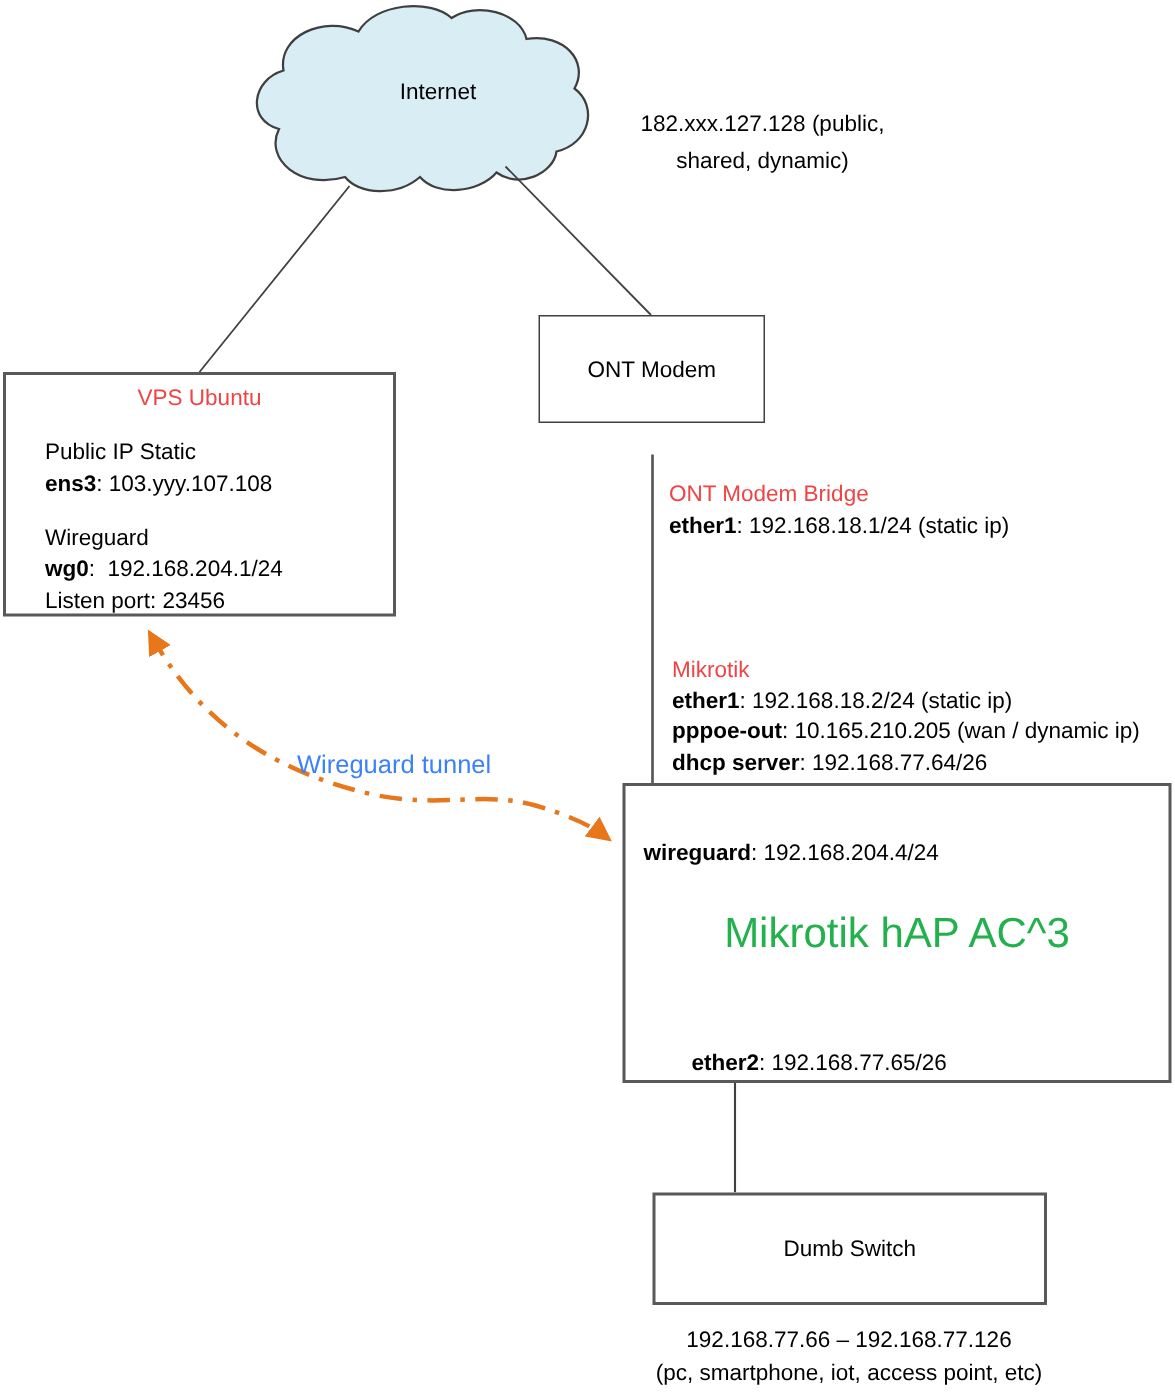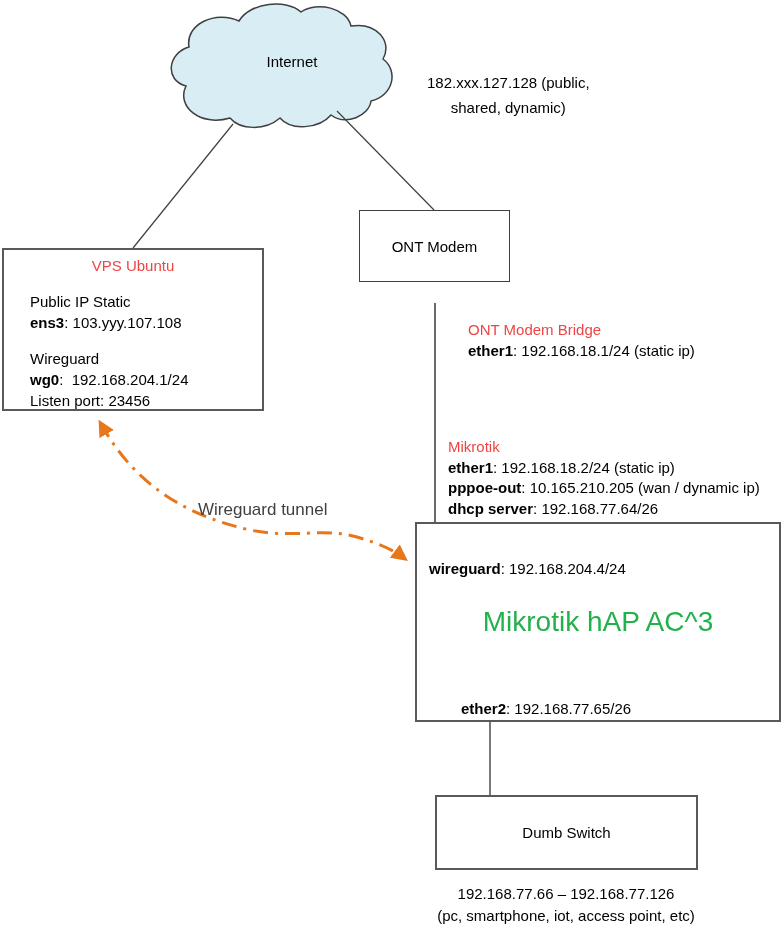--- a/index.html
+++ b/index.html
@@ -21,27 +21,27 @@
     box-sizing:border-box;
   }
   .thinbox{border:1.5px solid #404040;}
   .center-label{
     display:flex;align-items:center;justify-content:center;
     text-align:center;
   }
   .pre{white-space:pre;}
   .b{font-weight:bold;}
   .blue{color:#ef4444;}
-  .orange{color:#404040;}
+  .orange{color:#3b82f6;}
   .line{line-height:21px;white-space:pre;}
   .gap{height:15px;}
   #vps-title{text-align:center;margin-top:7px;}
   #vps-content{margin-top:17px;margin-left:26px;}
   #note-public{line-height:25px;text-align:center;}
-  #ont-bridge-block .line{line-height:21px;margin-left:22px;}
+  #ont-bridge-block .line{line-height:21px;}
   #mikrotik-ports-block .line{line-height:20.5px;}
   #router-title{
     position:absolute;left:0;top:82px;width:100%;
     text-align:center;
     font-size:28px;
     color:#22B14C;
   }
   #tunnel-label{font-size:17px;}
   #lan-note{text-align:center;line-height:22px;}
 </style>

